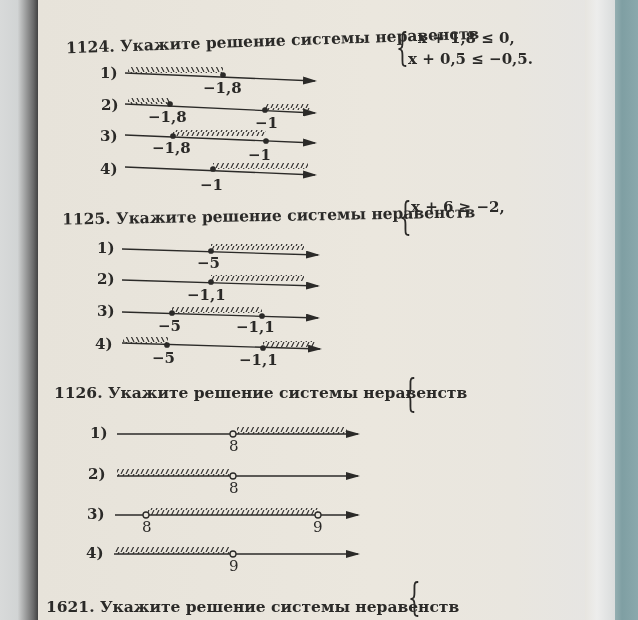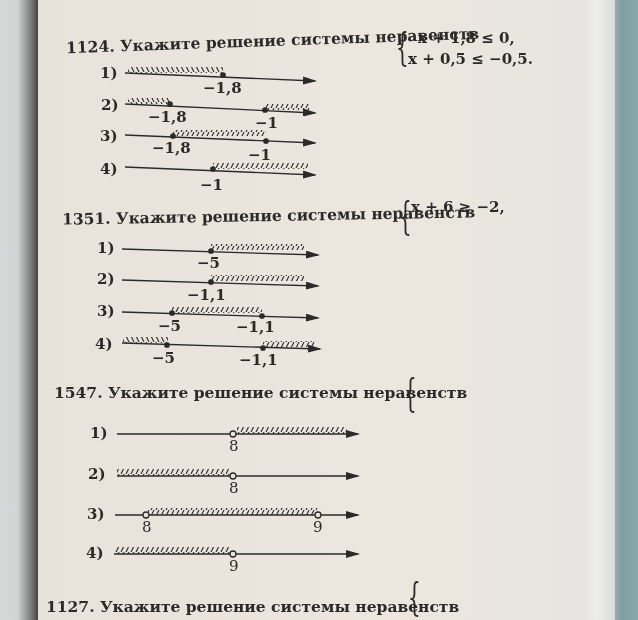--- a/index.html
+++ b/index.html
@@ -126,54 +126,54 @@
 <div class="opt" style="left:101px;top:96px;">2)</div>
 <div class="lbl" style="left:148px;top:108px;">−1,8</div>
 <div class="lbl" style="left:255px;top:114px;">−1</div>
 <div class="opt" style="left:100px;top:127px;">3)</div>
 <div class="lbl" style="left:152px;top:139px;">−1,8</div>
 <div class="lbl" style="left:248px;top:146px;">−1</div>
 <div class="opt" style="left:100px;top:160px;">4)</div>
 <div class="lbl" style="left:200px;top:176px;">−1</div>
 
 <div class="problem" style="left:62px;top:206px;transform:rotate(-1deg);">
-  <span class="num">1351.</span>
+  <span class="num">1125.</span>
   <span>Укажите решение системы неравенств</span>
 </div>
 <div class="sys" style="left:401px;top:197px;">
   <span class="brace" style="left:-2px;top:-2px;">{</span>
   <div style="padding-left:10px;">x + 6 ≥ −2,</div>
 </div>
 <div class="opt" style="left:97px;top:239px;">1)</div>
 <div class="lbl" style="left:197px;top:254px;">−5</div>
 <div class="opt" style="left:97px;top:270px;">2)</div>
 <div class="lbl" style="left:187px;top:286px;">−1,1</div>
 <div class="opt" style="left:97px;top:302px;">3)</div>
 <div class="lbl" style="left:158px;top:317px;">−5</div>
 <div class="lbl" style="left:236px;top:318px;">−1,1</div>
 <div class="opt" style="left:95px;top:335px;">4)</div>
 <div class="lbl" style="left:152px;top:349px;">−5</div>
 <div class="lbl" style="left:239px;top:351px;">−1,1</div>
 
 <div class="problem" style="left:54px;top:383px;">
-  <span class="num">1547.</span>
+  <span class="num">1126.</span>
   <span>Укажите решение системы неравенств</span>
 </div>
 <div class="sys" style="left:406px;top:374px;font-weight:normal;">
   <span class="brace" style="left:-2px;top:-2px;">{</span>
 </div>
 <div class="opt" style="left:90px;top:424px;">1)</div>
 <div class="lbl" style="left:229px;top:437px;font-weight:normal;">8</div>
 <div class="opt" style="left:88px;top:465px;">2)</div>
 <div class="lbl" style="left:229px;top:479px;font-weight:normal;">8</div>
 <div class="opt" style="left:87px;top:505px;">3)</div>
 <div class="lbl" style="left:142px;top:518px;font-weight:normal;">8</div>
 <div class="lbl" style="left:313px;top:518px;font-weight:normal;">9</div>
 <div class="opt" style="left:86px;top:544px;">4)</div>
 <div class="lbl" style="left:229px;top:557px;font-weight:normal;">9</div>
 
 <div class="problem" style="left:46px;top:597px;">
-  <span class="num">1127.</span>
+  <span class="num">1621.</span>
   <span>Укажите решение системы неравенств</span>
 </div>
 <div class="sys" style="left:410px;top:578px;font-weight:normal;">
   <span class="brace" style="left:-2px;top:-2px;">{</span>
 </div>
 
 </body></html>

